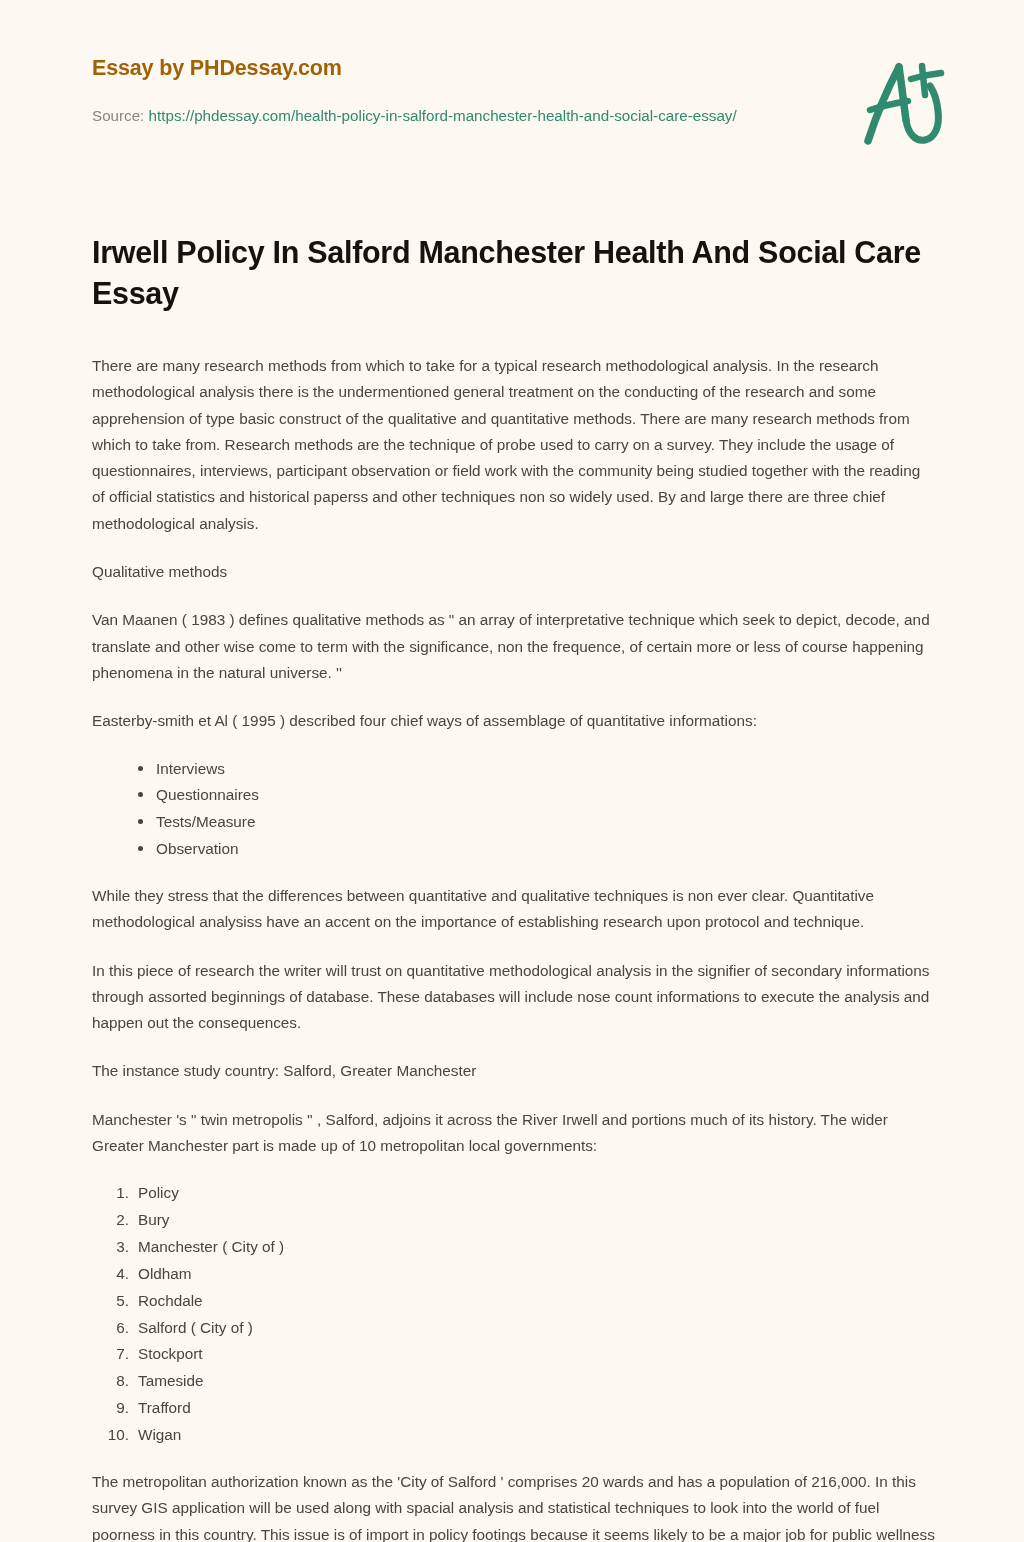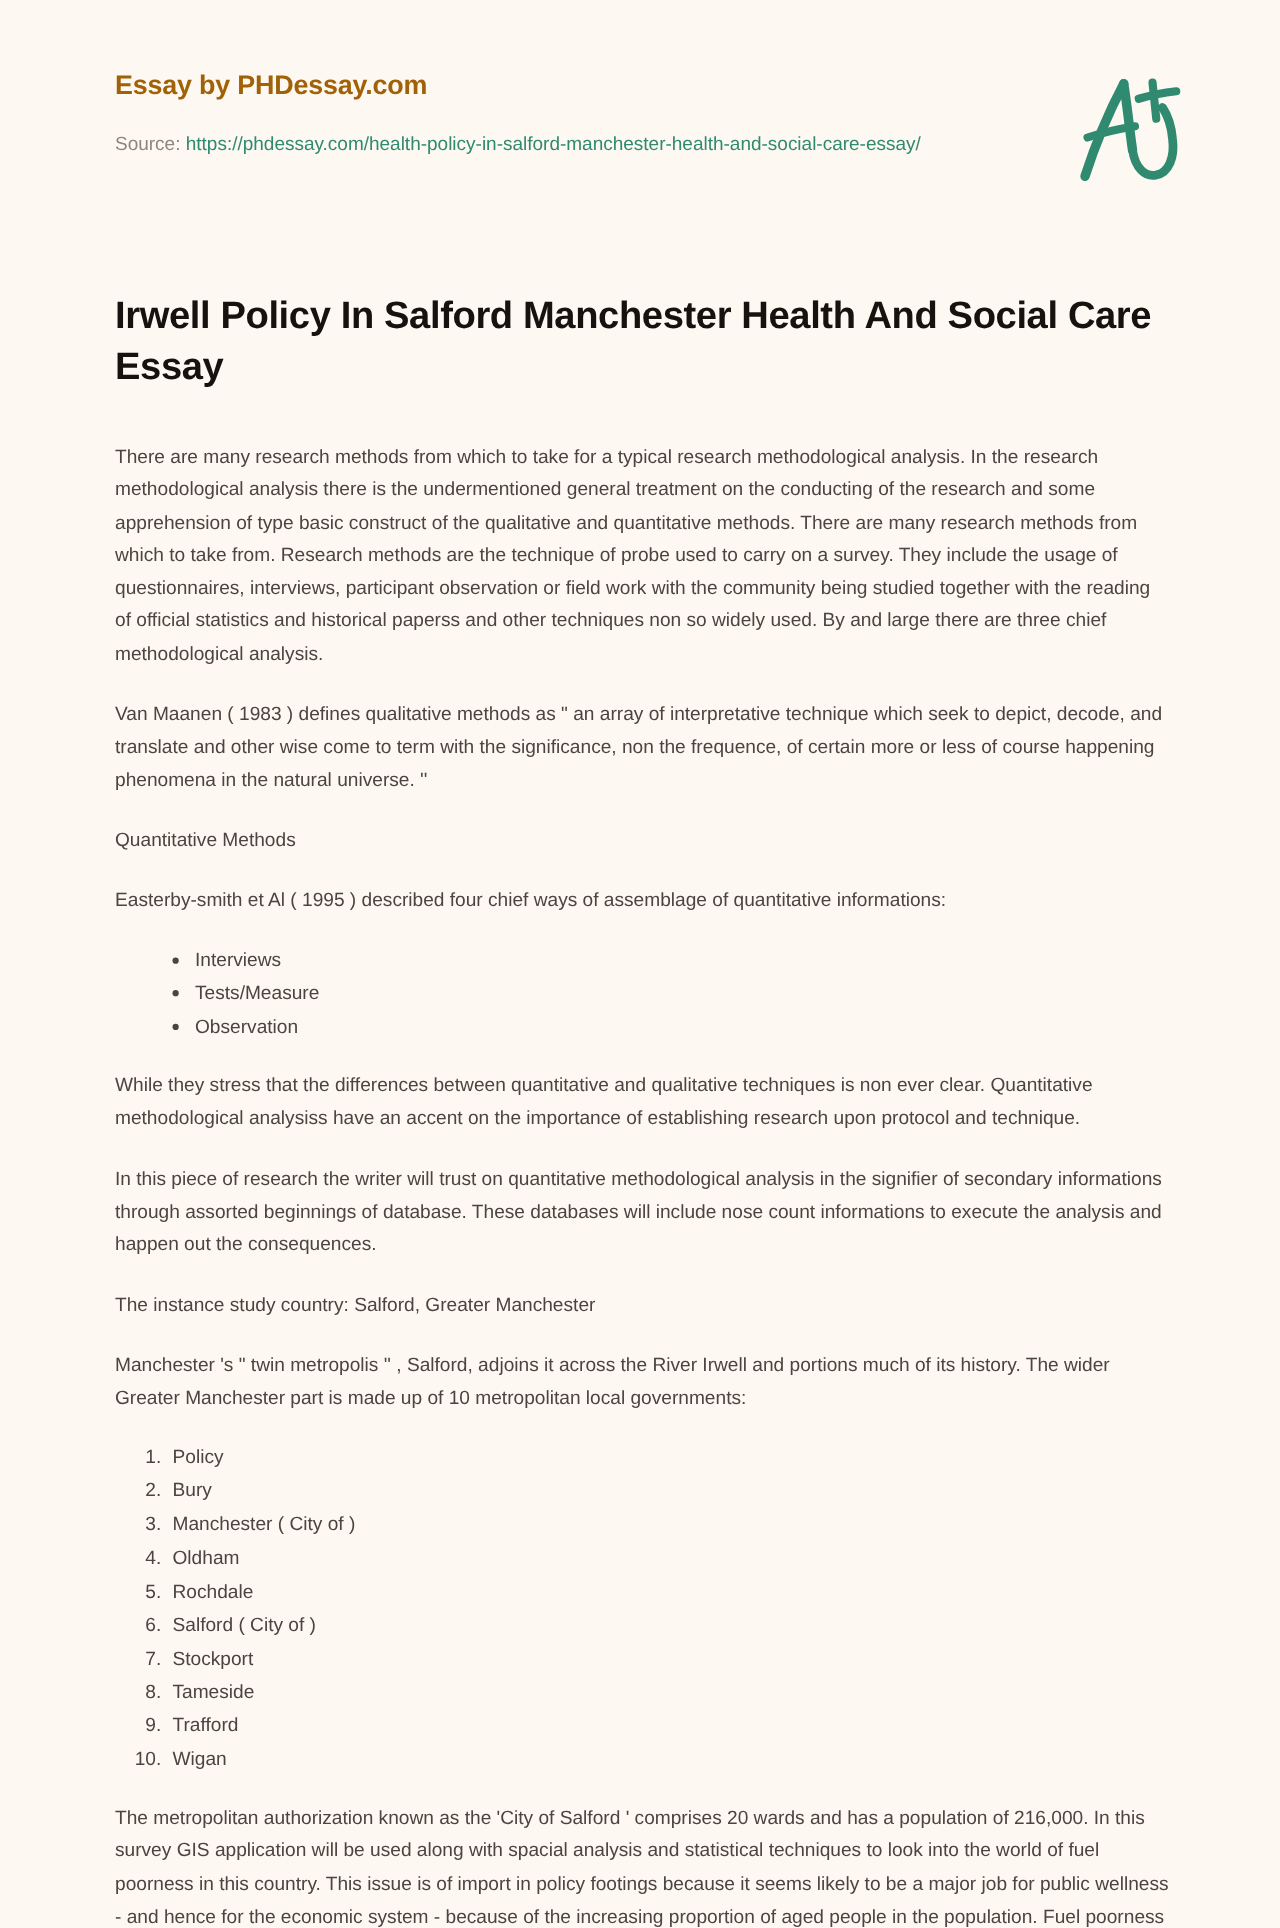--- a/index.html
+++ b/index.html
@@ -176,29 +176,30 @@
       </svg>
     </div>
   </div>
 
   <div class="article">
 
     <h1 class="doc-title">Irwell Policy In Salford Manchester Health And Social Care Essay</h1>
 
     <p class="para">There are many research methods from which to take for a typical research methodological analysis. In the research methodological analysis there is the undermentioned general treatment on the conducting of the research and some apprehension of type basic construct of the qualitative and quantitative methods. There are many research methods from which to take from. Research methods are the technique of probe used to carry on a survey. They include the usage of questionnaires, interviews, participant observation or field work with the community being studied together with the reading of official statistics and historical paperss and other techniques non so widely used. By and large there are three chief methodological analysis.</p>
 
+    <p class="para">Qualitative methods</p>
 
     <p class="para">Van Maanen ( 1983 ) defines qualitative methods as " an array of interpretative technique which seek to depict, decode, and translate and other wise come to term with the significance, non the frequence, of certain more or less of course happening phenomena in the natural universe. ''</p>
 
-    <p class="para">Quantitative Methods</p>
 
     <p class="para">Easterby-smith et Al ( 1995 ) described four chief ways of assemblage of quantitative informations:</p>
 
     <ul class="bullets">
       <li><span>Interviews</span></li>
+      <li><span>Questionnaires</span></li>
       <li><span>Tests/Measure</span></li>
       <li><span>Observation</span></li>
     </ul>
 
     <p class="para">While they stress that the differences between quantitative and qualitative techniques is non ever clear. Quantitative methodological analysiss have an accent on the importance of establishing research upon protocol and technique.</p>
 
     <p class="para">In this piece of research the writer will trust on quantitative methodological analysis in the signifier of secondary informations through assorted beginnings of database. These databases will include nose count informations to execute the analysis and happen out the consequences.</p>
 
     <p class="para">The instance study country: Salford, Greater Manchester</p>
 

